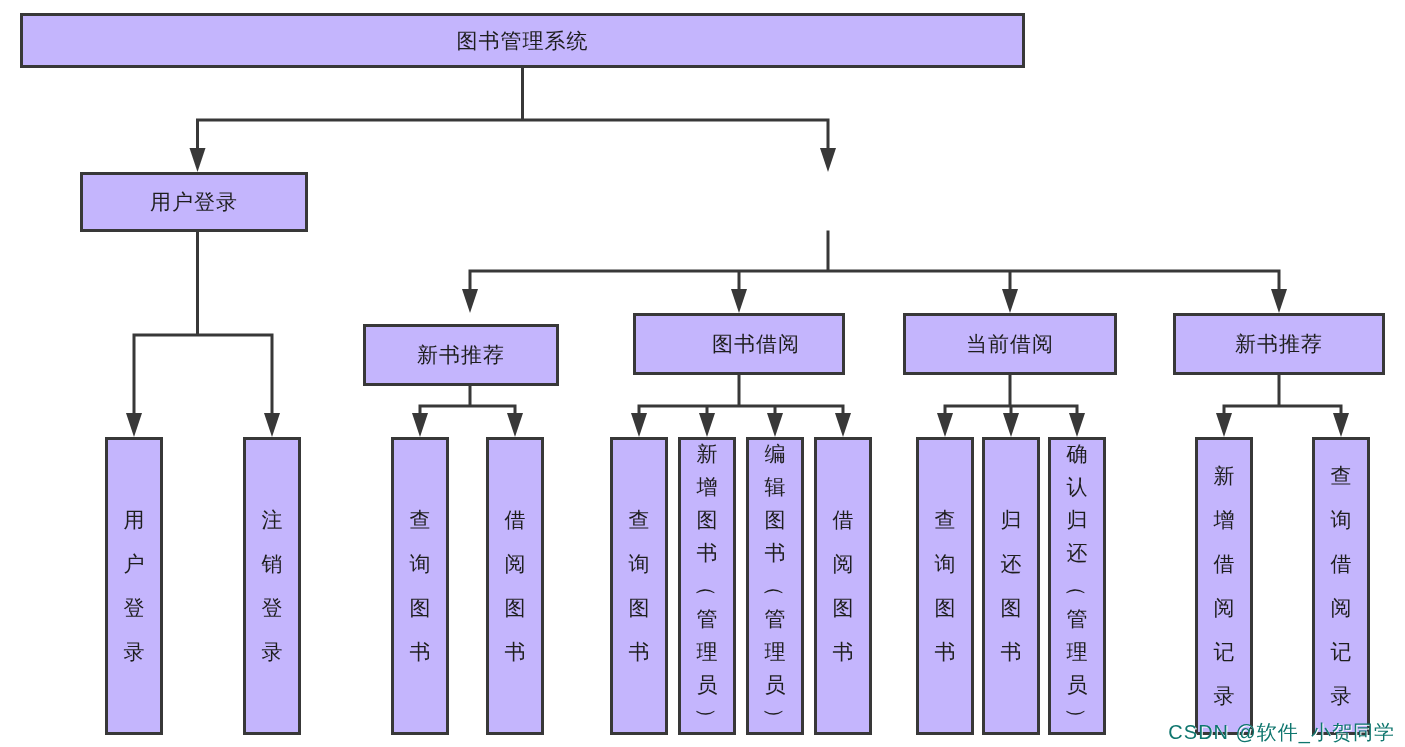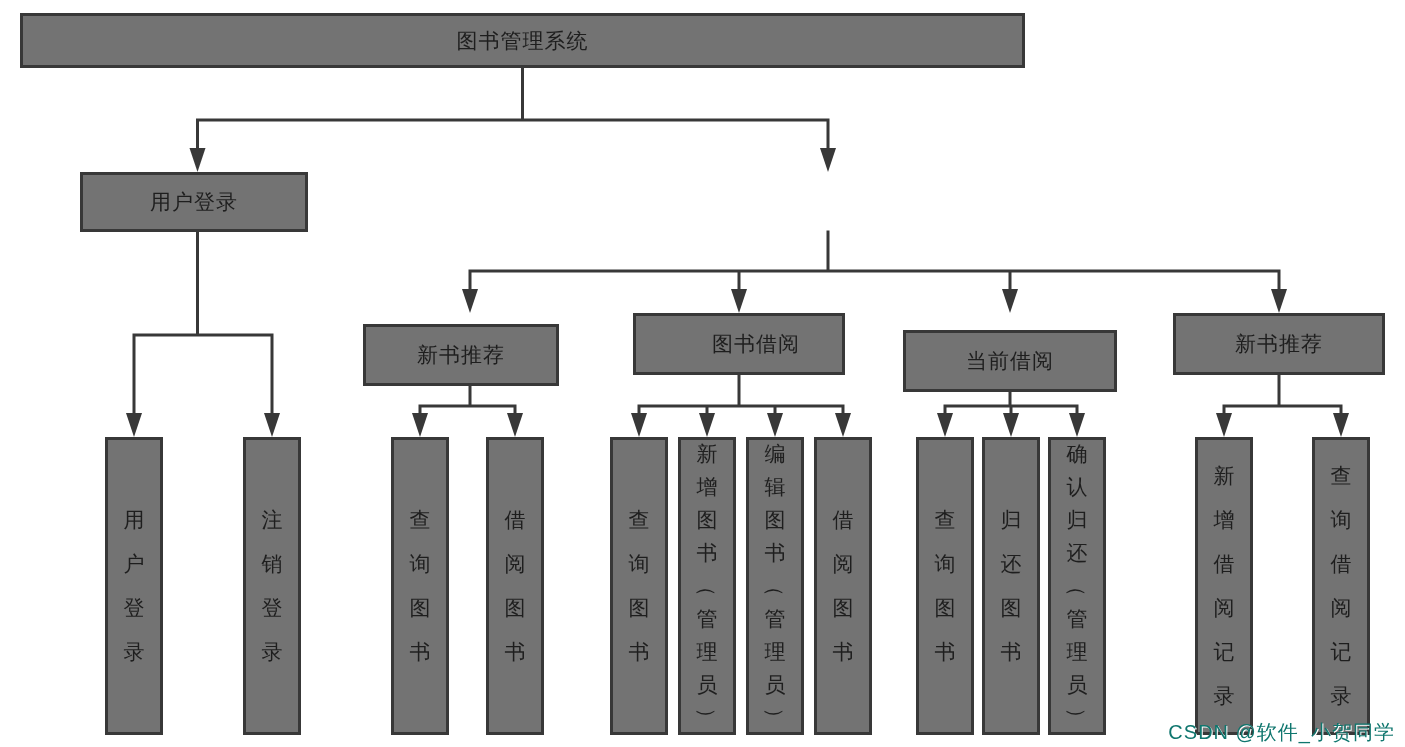--- a/index.html
+++ b/index.html
@@ -10,21 +10,21 @@
     font-family:"Liberation Sans", sans-serif;
     overflow:hidden;
   }
   #connectors{
     position:absolute;left:0;top:0;width:1405px;height:747px;
     pointer-events:none;
   }
   .node{
     position:absolute;
     box-sizing:border-box;
-    background:#737373;
+    background:#c4b5fd;
     border:3px solid #383838;
     display:flex;
     align-items:center;
     justify-content:center;
     z-index:2;
   }
   .node .label{
     font-size:21px;
     color:#1e1e1e;
     letter-spacing:1px;
@@ -165,21 +165,21 @@
       </span>
     </div>
     <div class="node" style="left: 814px; top: 437px; width: 58px; height: 298px;">
       <span class="label vert" style="gap: 22px;">
         <span class="ch">借</span>
         <span class="ch">阅</span>
         <span class="ch">图</span>
         <span class="ch">书</span>
       </span>
     </div>
-    <div class="node" style="left: 903px; top: 330px; width: 214px; height: 62px;">
+    <div class="node" style="left: 903px; top: 313px; width: 214px; height: 62px;">
       <span class="label">当前借阅</span>
     </div>
     <div class="node" style="left: 916px; top: 437px; width: 58px; height: 298px;">
       <span class="label vert" style="gap: 22px;">
         <span class="ch">查</span>
         <span class="ch">询</span>
         <span class="ch">图</span>
         <span class="ch">书</span>
       </span>
     </div>

